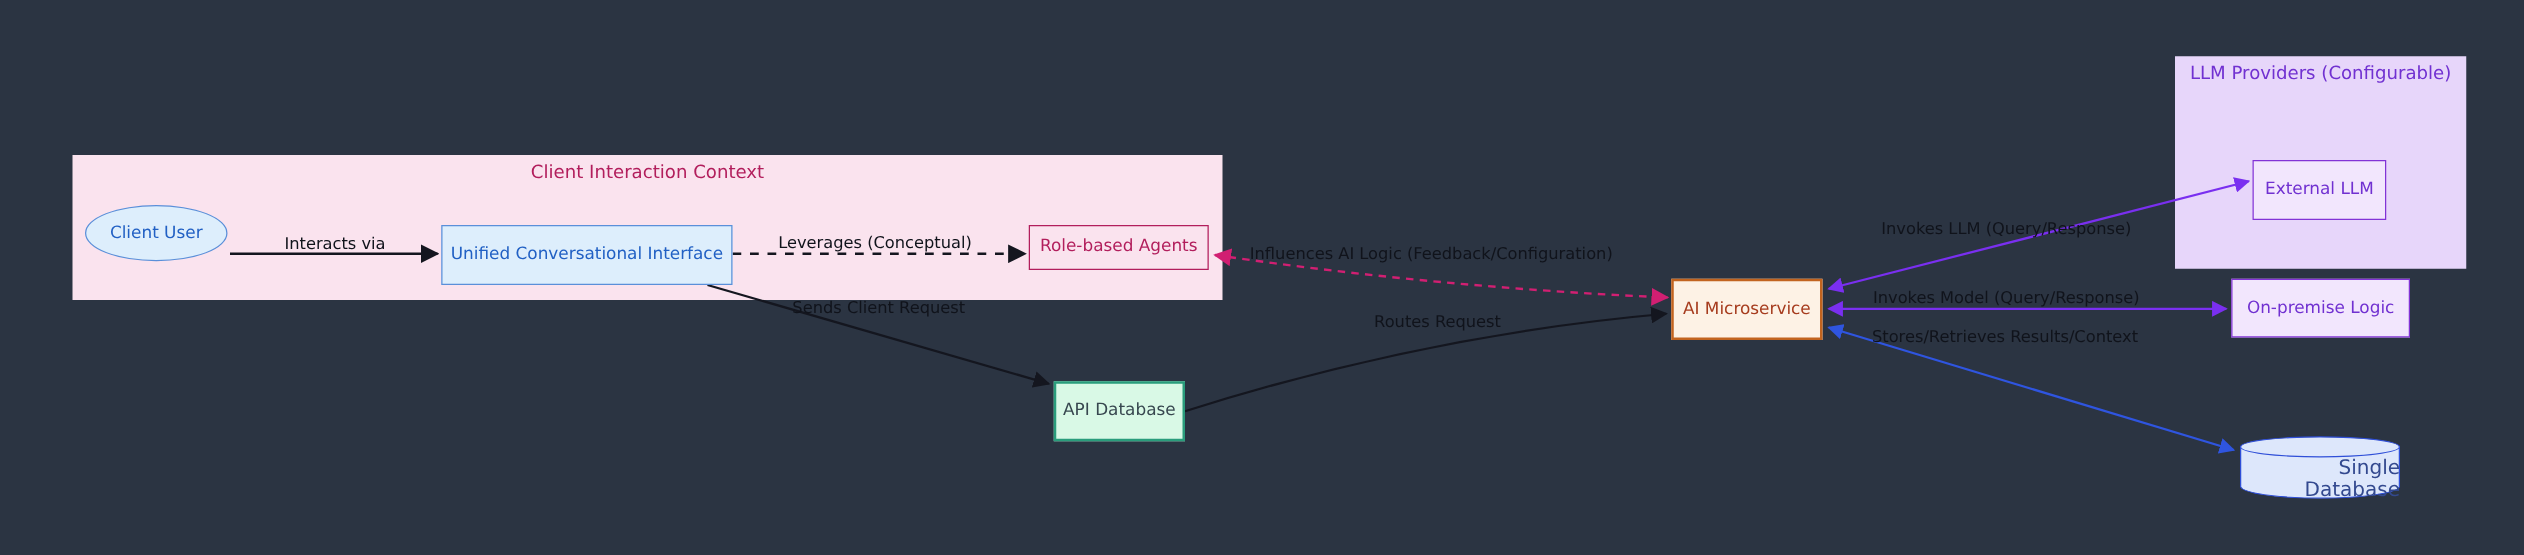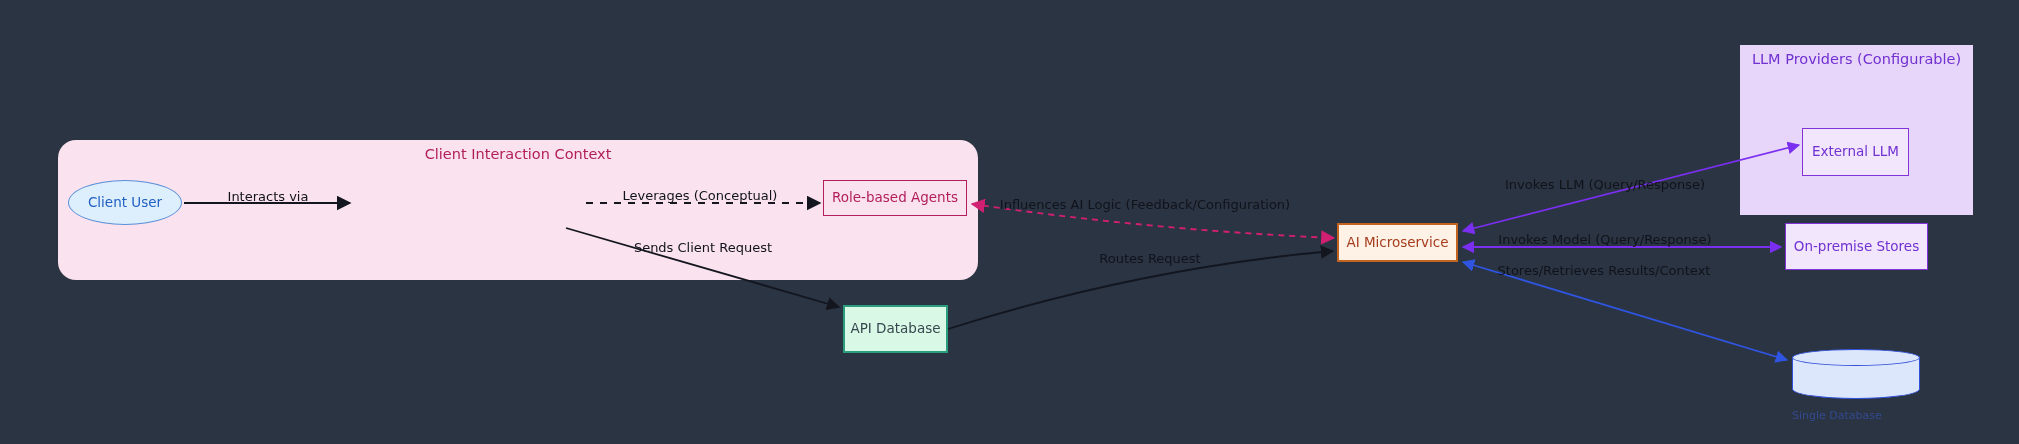--- a/index.html
+++ b/index.html
@@ -7,51 +7,51 @@
     position:relative;width:2019px;height:444px;overflow:hidden;
     background:var(--canvas-bg,#2b3442);
     font-family:"DejaVu Sans",sans-serif;
   }
   .canvas *{box-sizing:border-box;}
   .group{position:absolute;z-index:1;}
   .group-title{
     position:absolute;top:6px;left:0;right:0;text-align:center;
     font-size:14.5px;font-weight:400;
   }
-  .g-client{left:58px;top:140px;width:920px;height:140px;background:var(--client-context-bg);border-radius:18px;}
+  .g-client{left:58px;top:124px;width:920px;height:116px;background:var(--client-context-bg);}
   .g-client .group-title{color:var(--crimson);}
   .g-llm{left:1740px;top:45px;width:233px;height:170px;background:var(--purple-container-bg);}
   .g-llm .group-title{color:var(--purple-text);}
   svg.edges{position:absolute;left:0;top:0;z-index:2;}
   .node{
     position:absolute;z-index:3;display:flex;align-items:center;justify-content:center;
     text-align:center;font-size:13.5px;line-height:1.15;
   }
-  .n-client-user{left:68px;top:180px;width:114px;height:45px;border-radius:50%;
+  .n-client-user{left:68px;top:164px;width:114px;height:45px;border-radius:50%;
     background:var(--blue-node-bg);border:1.6px solid var(--blue-node-border);color:var(--blue-node-text);}
   .n-uci{left:353px;top:180px;width:233px;height:48px;
     background:var(--blue-node-bg);border:1.6px solid var(--blue-node-border);color:var(--blue-node-text);}
   .n-role{left:823px;top:180px;width:144px;height:36px;
     background:var(--client-context-bg);border:1.6px solid var(--crimson);color:var(--crimson);}
   .n-api{left:843px;top:305px;width:105px;height:48px;
     background:var(--green-node-bg);border:2px solid var(--green-node-border);color:var(--green-node-text);}
-  .n-ai{left:1337px;top:223px;width:121px;height:39px;
+  .n-ai{left:1337px;top:223px;width:121px;height:49px;
     background:var(--orange-node-bg);border:2px solid var(--orange-node-border);color:var(--orange-node-text);}
   .n-ext{left:1802px;top:97px;width:107px;height:48px;
     background:var(--purple-node-bg);border:1.6px solid var(--purple-node-border);color:var(--purple-text);margin-top:31px;}
   .n-onprem{left:1785px;top:223px;width:143px;height:47px;
     background:var(--purple-node-bg);border:1.6px solid var(--purple-node-border);color:var(--purple-text);}
   .cylinder{left:1792px;top:349px;width:128px;height:50px;background:transparent;border:none;}
   .cyl-top{position:absolute;left:0;top:0;width:100%;height:17px;border-radius:50%;
     background:var(--db-node-bg);border:1.6px solid var(--db-node-border);z-index:2;}
   .cyl-body{position:absolute;left:0;top:8px;width:100%;height:42px;
     background:var(--db-node-bg);border:1.6px solid var(--db-node-border);border-top:none;
     border-radius:0 0 50% 50% / 0 0 10px 10px;z-index:1;}
-  .cyl-label{position:absolute;left:0;top:16px;width:100%;text-align:left;z-index:3;
-    color:var(--db-node-text);font-size:11px;margin-top:45px;}
+  .cyl-label{position:absolute;left:0;top:16px;width:100%;text-align:right;z-index:3;
+    color:var(--db-node-text);font-size:16px;}
   .edge-label{
     position:absolute;z-index:3;transform:translate(-50%,-50%);
     white-space:nowrap;font-size:13px;color:var(--edge-label-text);
   }
 </style>
 </head>
 <body>
 
 <div class="canvas">
 
@@ -92,39 +92,42 @@
 
     <line x1="1463" y1="247" x2="1781" y2="247" stroke="#7a2ff0" stroke-width="1.8" marker-start="url(#m-purple)" marker-end="url(#m-purple)"></line>
 
     <line x1="1463" y1="262" x2="1787" y2="360" stroke="#2f55e0" stroke-width="1.8" marker-start="url(#m-blue)" marker-end="url(#m-blue)"></line>
   </svg>
 
   <div class="node n-client-user">
     <span>Client User</span>
   </div>
 
+  <div class="node n-uci">
+    <span>Unified Conversational Interface</span>
+  </div>
 
   <div class="node n-role">
     <span>Role-based Agents</span>
   </div>
 
   <div class="node n-api">
     <span>API Database</span>
   </div>
 
   <div class="node n-ai">
     <span>AI Microservice</span>
   </div>
 
   <div class="node n-ext">
     <span>External LLM</span>
   </div>
 
   <div class="node n-onprem">
-    <span>On-premise Stores</span>
+    <span>On-premise Logic</span>
   </div>
 
   <div class="node cylinder">
     <div class="cyl-body"></div>
     <div class="cyl-top"></div>
     <div class="cyl-label">Single Database</div>
   </div>
 
   <div class="edge-label" style="left:268px;top:196px;text-align:center;">Interacts via</div>
   <div class="edge-label" style="left:700px;top:195px;">Leverages (Conceptual)</div>

